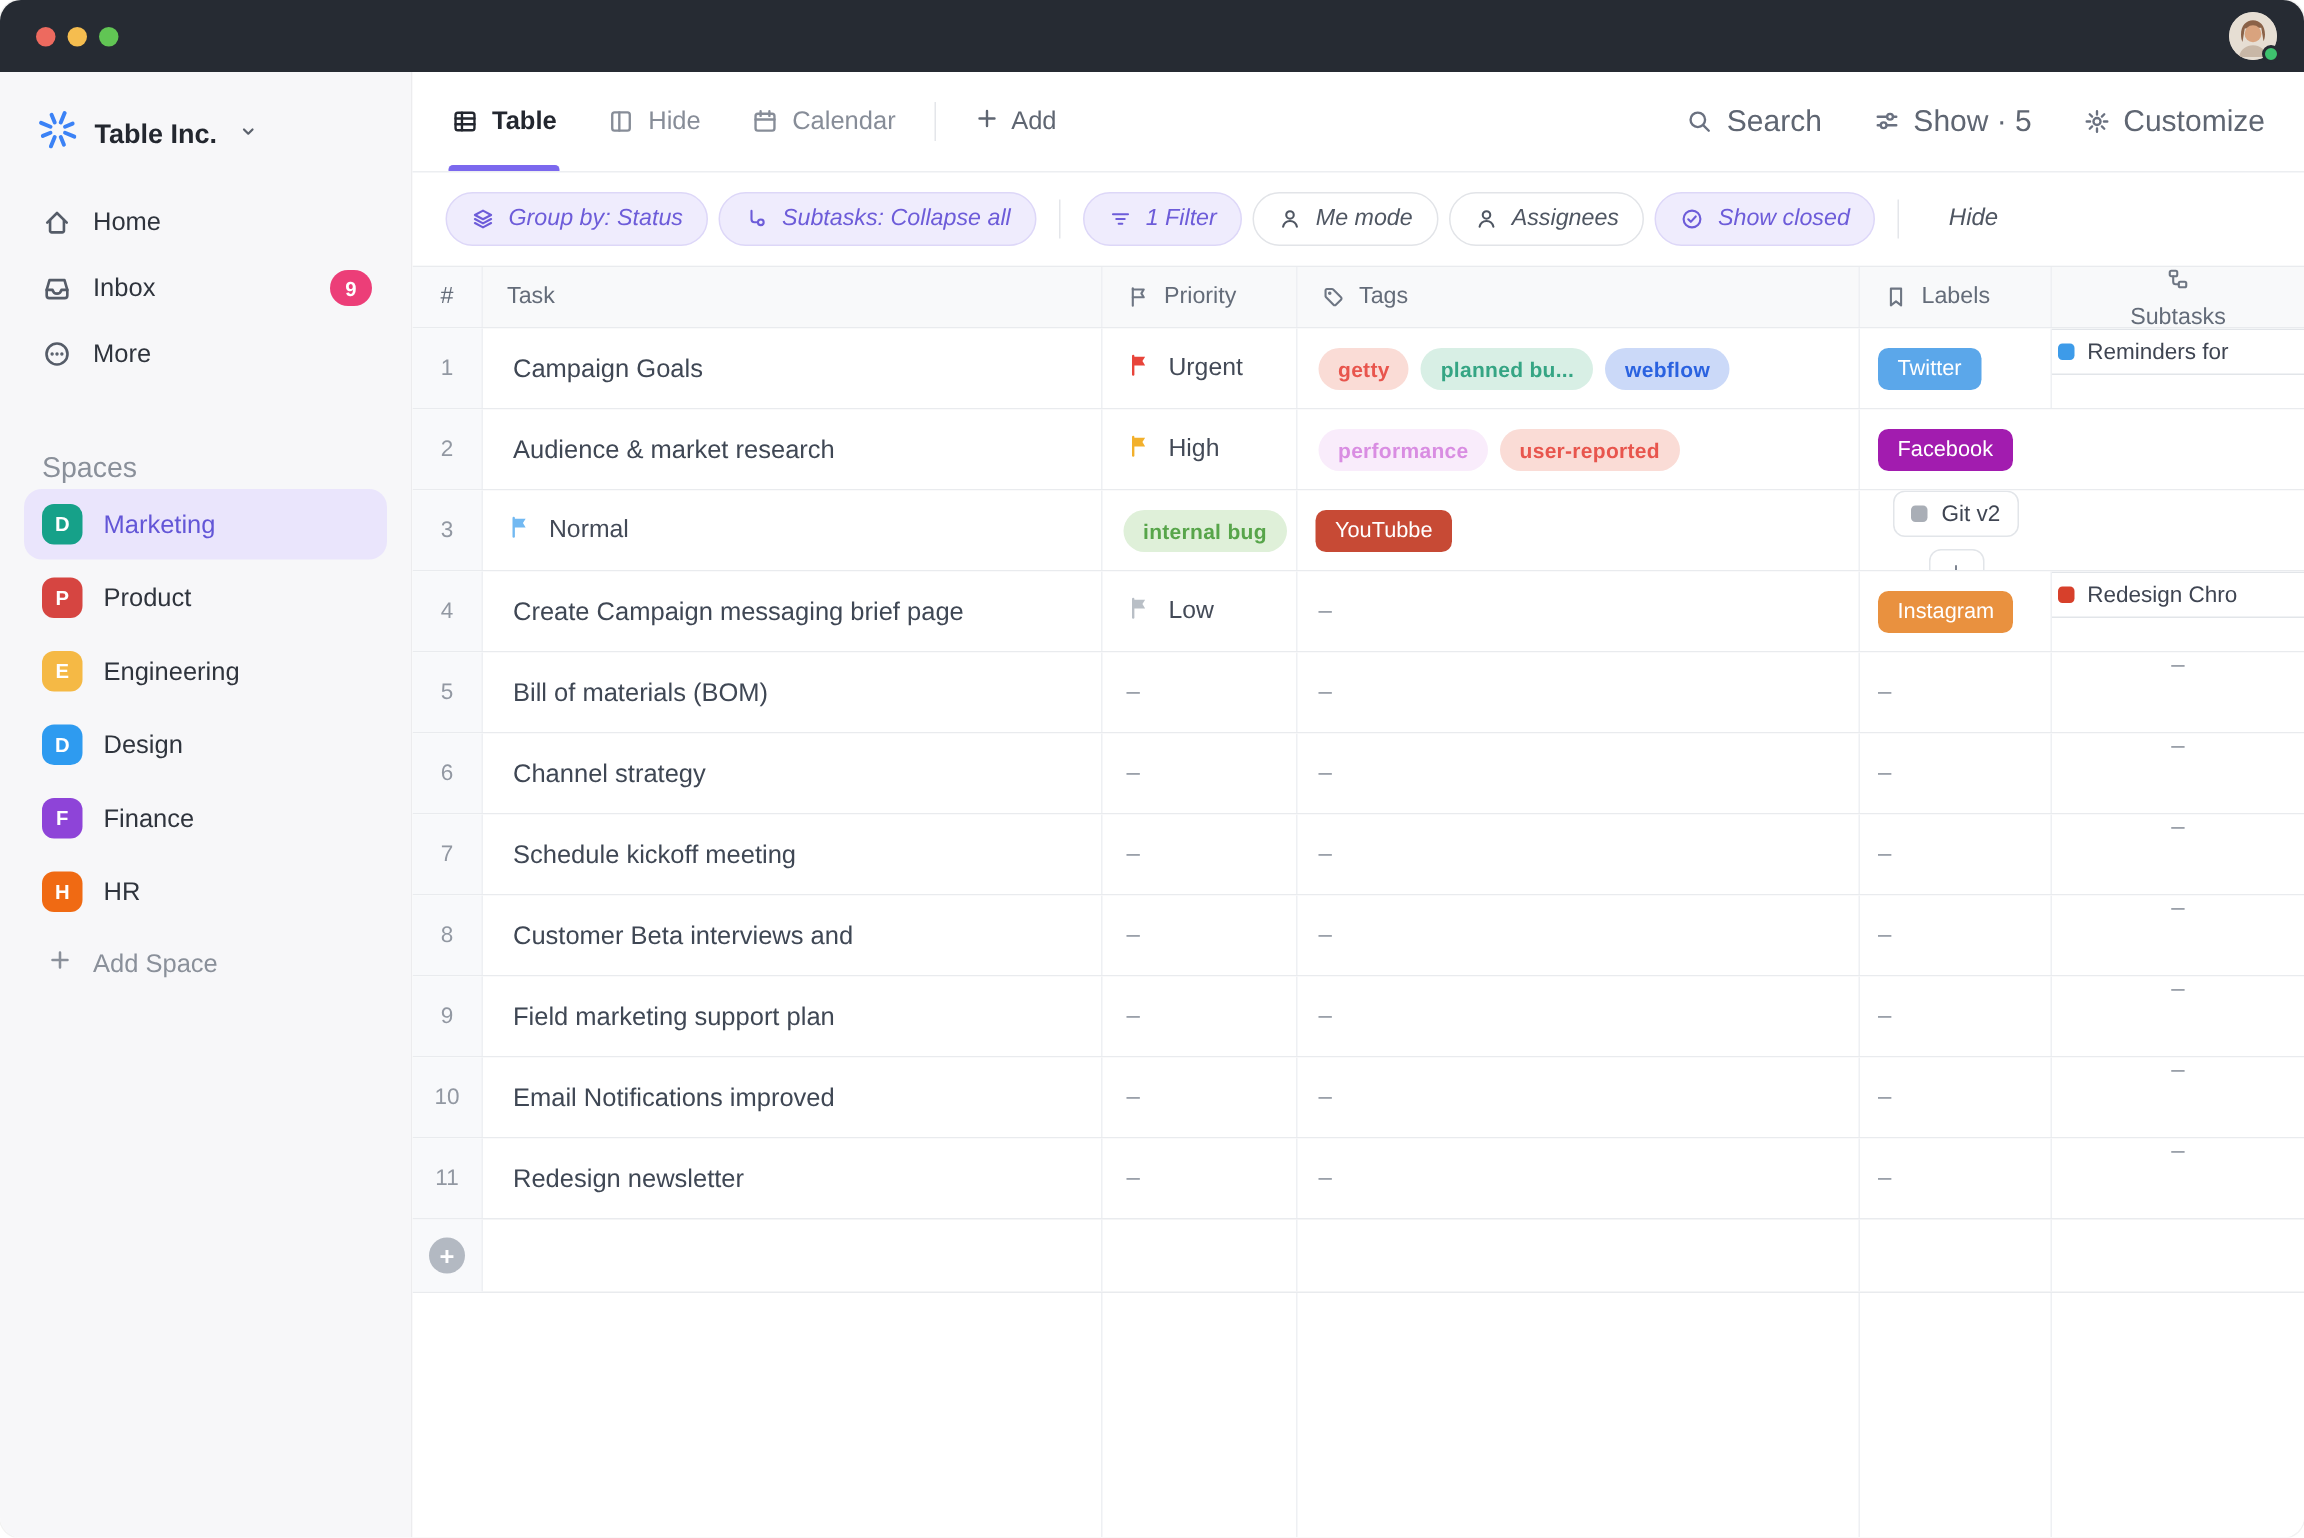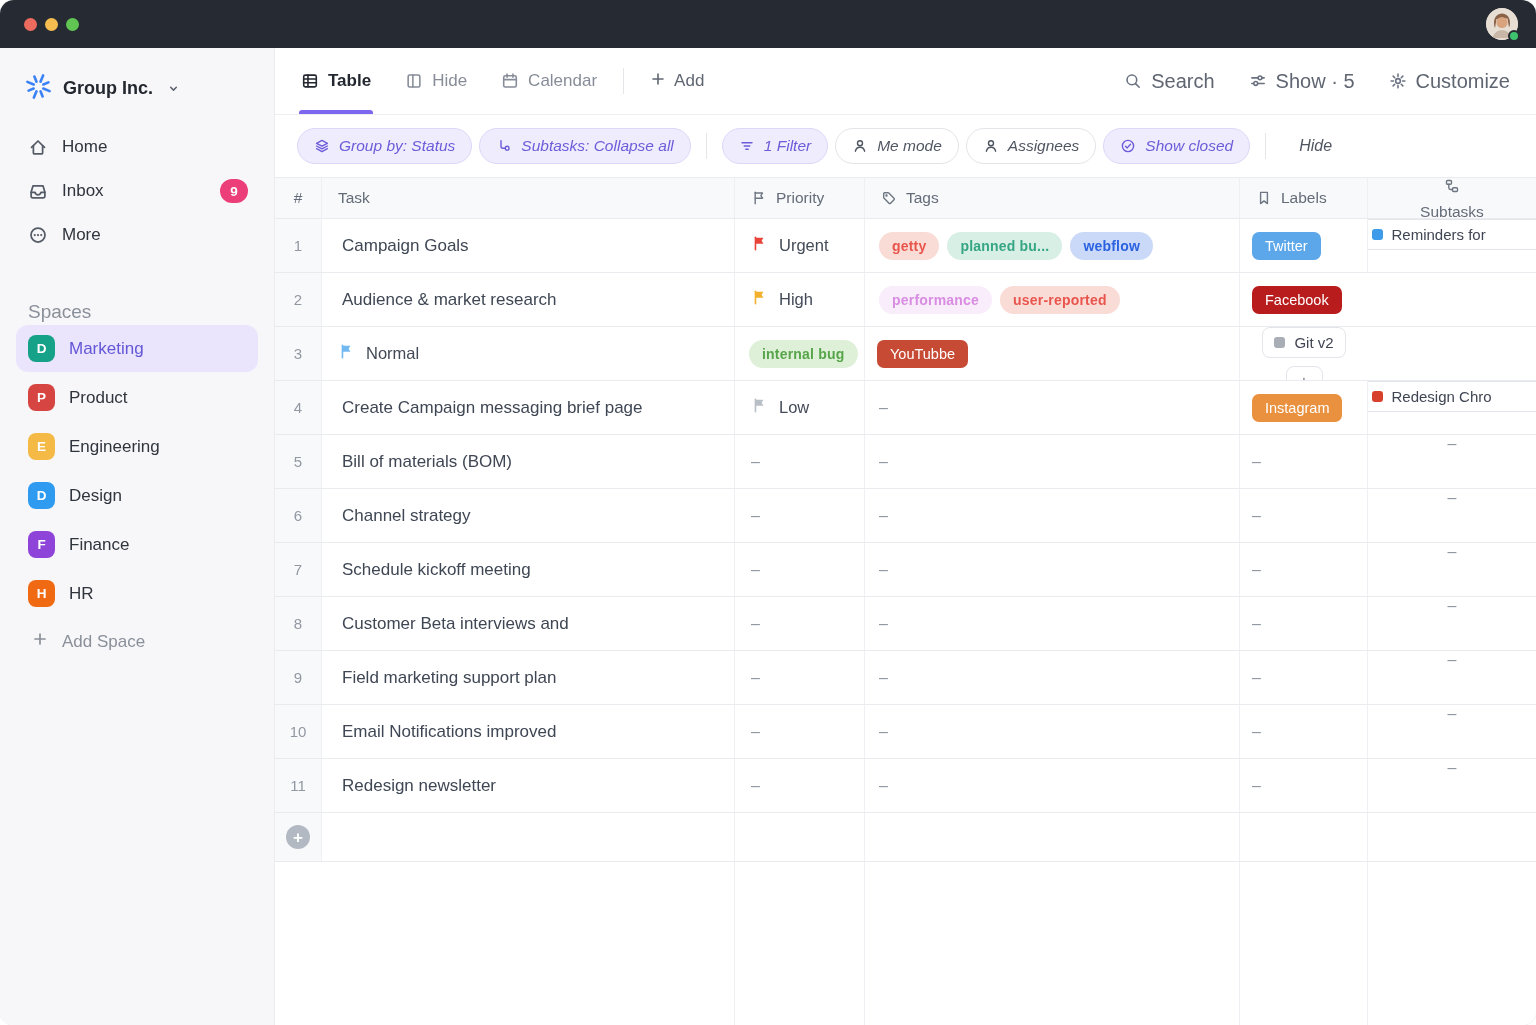--- a/index.html
+++ b/index.html
@@ -110,21 +110,21 @@
         <span class="icon" id="wsLogo"><svg width="25" height="25" viewBox="0 0 20 20">
               <line x1="13.880294036547404" y1="11.607270415933376" x2="18.869243512108355" y2="13.673760950704862" stroke="#3b82f6" stroke-width="2.1" stroke-linecap="round"></line>
               <line x1="11.607270415933378" y1="13.880294036547404" x2="13.291077518339772" y2="17.945363979597065" stroke="#3b82f6" stroke-width="2.1" stroke-linecap="round"></line>
               <line x1="8.392729584066624" y1="13.880294036547404" x2="6.326239049295139" y2="18.869243512108355" stroke="#3b82f6" stroke-width="2.1" stroke-linecap="round"></line>
               <line x1="6.119705963452596" y1="11.607270415933378" x2="2.054636020402935" y2="13.291077518339772" stroke="#3b82f6" stroke-width="2.1" stroke-linecap="round"></line>
               <line x1="6.119705963452596" y1="8.392729584066624" x2="1.130756487891647" y2="6.32623904929514" stroke="#3b82f6" stroke-width="2.1" stroke-linecap="round"></line>
               <line x1="8.39272958406662" y1="6.1197059634525965" x2="6.708922481660223" y2="2.0546360204029366" stroke="#3b82f6" stroke-width="2.1" stroke-linecap="round"></line>
               <line x1="11.607270415933378" y1="6.119705963452596" x2="13.673760950704864" y2="1.1307564878916487" stroke="#3b82f6" stroke-width="2.1" stroke-linecap="round"></line>
               <line x1="13.880294036547404" y1="8.39272958406662" x2="17.94536397959706" y2="6.708922481660222" stroke="#3b82f6" stroke-width="2.1" stroke-linecap="round"></line>
             </svg></span>
-        <span class="ws-name">Group Inc.</span>
+        <span class="ws-name">Table Inc.</span>
         <span class="chev">
           <svg width="13" height="13" viewBox="0 0 16 16" fill="none" stroke="currentColor" stroke-width="1.8" stroke-linecap="round" stroke-linejoin="round">
               <path d="M4.5 6.5L8 10l3.5-3.5"></path>
             </svg>
         </span>
       </div>
       <nav id="sideNav">
           <div class="snav-item">
             <span class="icon">
               <svg width="20" height="20" viewBox="0 0 16 16" fill="none" stroke="currentColor" stroke-width="1.4" stroke-linecap="round" stroke-linejoin="round">
@@ -408,21 +408,21 @@
                     <path d="M4.2 2.2v11.6" stroke="#f2b02c" stroke-width="1.5" stroke-linecap="round"></path>
                     <path d="M4.2 2.6h7.5l-1.7 2.8 1.7 2.8H4.2z" fill="#f2b02c"></path>
                   </svg></span>
                 <span>High</span>
               </div>
               <div class="cell c-tags">
                 <span class="tagpill" style="color: rgb(217, 141, 226); background: rgb(249, 236, 251);">performance</span>
                 <span class="tagpill" style="color: rgb(232, 85, 77); background: rgb(250, 220, 214);">user-reported</span>
               </div>
               <div class="cell c-labels">
-                <span class="labelchip" style="background: #b91c1c;">Facebook</span>
+                <span class="labelchip" style="background: #a21caf;">Facebook</span>
               </div>
             </div>
             <div class="trow brow">
               <div class="cell c-num">3</div>
               <div class="cell c-priority">
                 <span class="icon"><svg width="17" height="17" viewBox="0 0 16 16">
                     <path d="M4.2 2.2v11.6" stroke="#72b9f2" stroke-width="1.5" stroke-linecap="round"></path>
                     <path d="M4.2 2.6h7.5l-1.7 2.8 1.7 2.8H4.2z" fill="#72b9f2"></path>
                   </svg></span>
                 <span>Normal</span>

